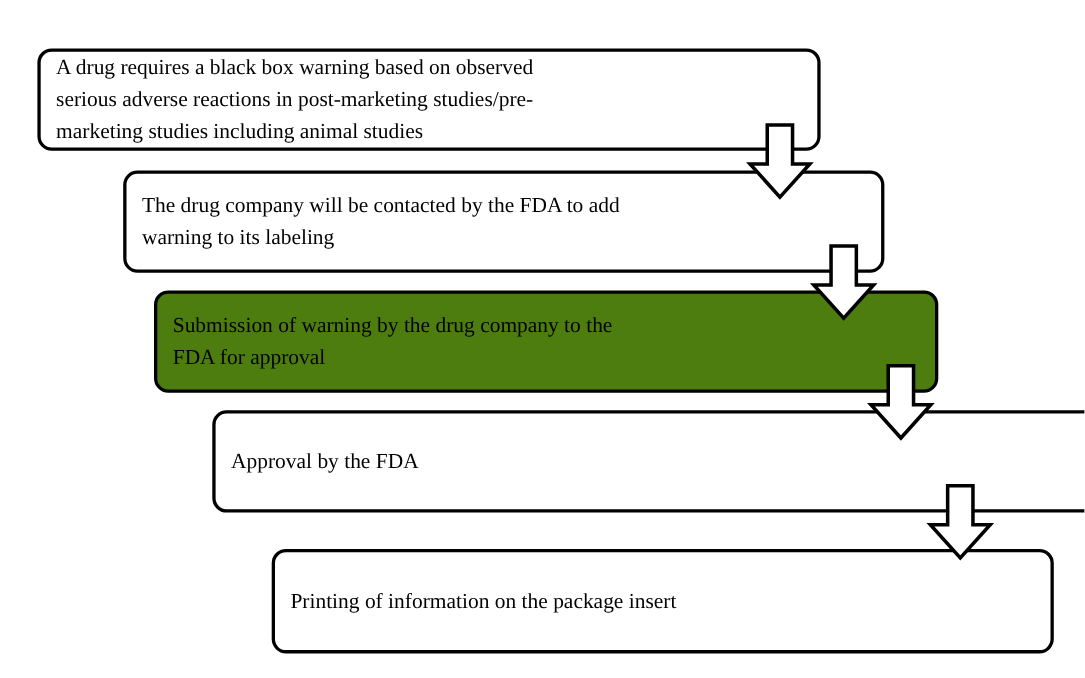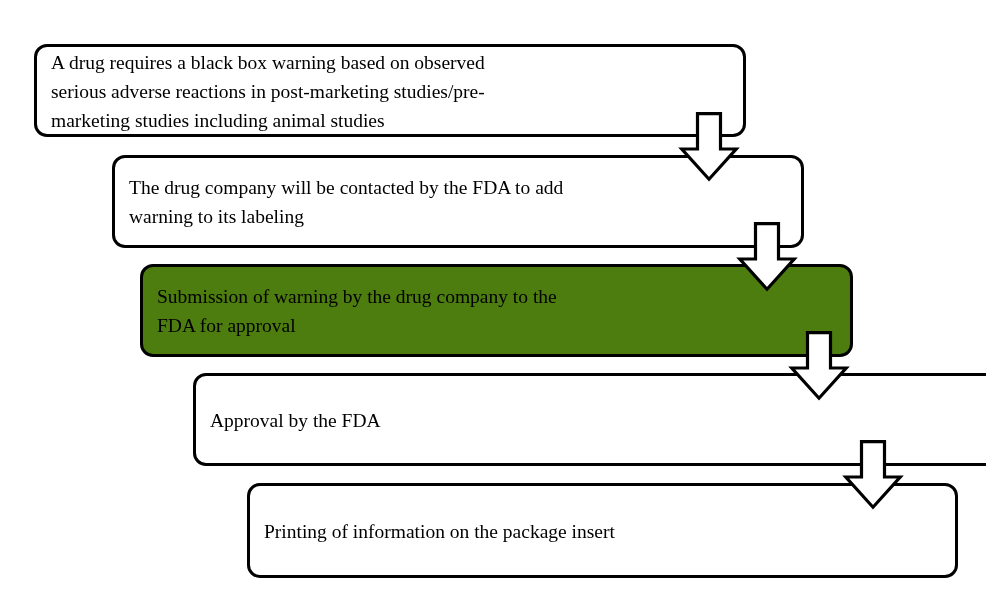--- a/index.html
+++ b/index.html
@@ -70,21 +70,21 @@
 
   <div class="flow-box" id="box-2" style="left: 140px; top: 264px; width: 713px; height: 93px; background: #4d7c0f; border-color: rgb(0, 0, 0);">
     <div class="flow-box-text" style="color: rgb(0, 0, 0);">Submission of warning by the drug company to the
 FDA for approval</div>
   </div>
 
   <div class="flow-box" id="box-3" style="left: 193px; top: 373px; width: 848px; height: 93px; background: rgb(255, 255, 255); border-color: rgb(0, 0, 0);">
     <div class="flow-box-text single-line" style="color: rgb(0, 0, 0);">Approval by the FDA</div>
   </div>
 
-  <div class="flow-box" id="box-4" style="left: 247px; top: 483px; width: 711px; height: 95px; background: rgb(255, 255, 255); border-color: rgb(0, 0, 0);">
+  <div class="flow-box" id="box-4" style="left: 247px; top: 499px; width: 711px; height: 95px; background: rgb(255, 255, 255); border-color: rgb(0, 0, 0);">
     <div class="flow-box-text single-line" style="color: rgb(0, 0, 0);">Printing of information on the package insert</div>
   </div>
 
   <div class="arrow-wrap" id="arrow-0" style="left: 680px; top: 112px;">
     <svg viewBox="0 0 58 69" width="58" height="69" aria-hidden="true">
       <path d="M 17.5 1.6 L 40.5 1.6 L 40.5 37 L 56.2 37 L 29 67.2 L 1.8 37 L 17.5 37 Z" fill="#ffffff" stroke="#000000" stroke-width="3.2" stroke-linejoin="miter"></path>
     </svg>
   </div>
 
   <div class="arrow-wrap" id="arrow-1" style="left: 738px; top: 222px;">

